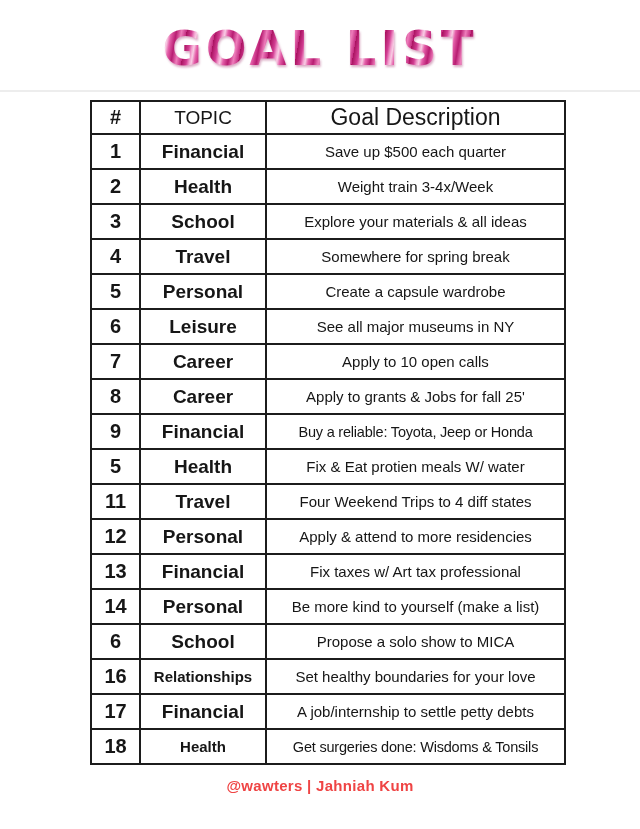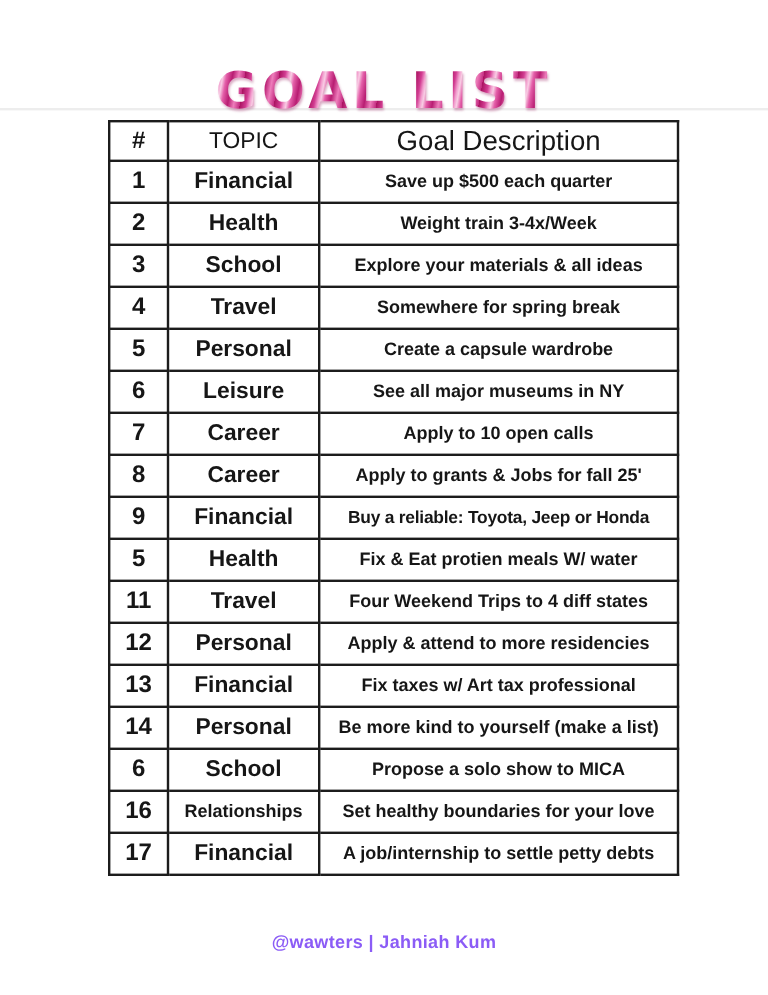--- a/index.html
+++ b/index.html
@@ -21,35 +21,34 @@
   .title-wrap {
     position: absolute;
     top: 10px; left: 0;
     width: 640px;
     text-align: center;
   }
   .balloon-title {
     display: inline-block;
     font-family: "DejaVu Sans", sans-serif;
     font-weight: 800;
-    font-size: 42px;
+    font-size: 48px;
     line-height: 76px;
     letter-spacing: 4px;
     background: repeating-linear-gradient(
       100deg,
       #a8125f 0px, #d23d92 5px,
       #f29fce 8px, #f8cde4 10px,
       #e45fa9 13px, #b81d72 18px,
       #ee7dbb 23px, #c42c81 28px
     );
     -webkit-background-clip: text;
     background-clip: text;
     color: transparent;
     filter: drop-shadow(1px 2px 1px rgba(150, 20, 90, 0.35));
-    margin-top: 28px;
   }
   
   table.goal-table {
     position: absolute;
     left: 90px; top: 100px;
     width: 474px;
     border-collapse: collapse;
     table-layout: fixed;
   }
   .goal-table col.c-num   { width: 49px; }
@@ -63,36 +62,36 @@
     overflow: hidden;
     white-space: nowrap;
   }
   .goal-table thead tr { height: 33px; }
   .goal-table tbody tr { height: 35px; }
   th.h-num  { font-size: 20px; font-weight: bold; }
   th.h-topic { font-size: 19px; font-weight: normal; }
   th.h-desc { font-size: 23px; font-weight: normal; margin-top: 28px; }
   td.c-num  { font-size: 20px; font-weight: bold; }
   td.c-topic { font-size: 19px; font-weight: bold; text-align: center; }
-  td.c-desc { font-size: 15px; font-weight: bold; }
+  td.c-desc { font-size: 15px; font-weight: normal; }
   
   .goal-table tbody tr:nth-child(16) td.c-topic { font-size: 15px; }
   .goal-table tbody tr:nth-child(18) td.c-topic { font-size: 15px; }
   
   .goal-table tbody tr:nth-child(9)  td.c-desc,
   .goal-table tbody tr:nth-child(18) td.c-desc { font-size: 14.5px; letter-spacing: -0.2px; }
   
   .footer {
     position: absolute;
     top: 777px; left: 0;
     width: 640px;
     text-align: center;
     font-size: 15px;
     font-weight: bold;
-    color: #8b5cf6;
+    color: #ef4444;
     letter-spacing: 0.3px;
   }
 </style>
 </head>
 <body>
 
 <div class="hairline"></div>
 
 <div class="title-wrap">
   <span class="balloon-title">GOAL LIST</span>
@@ -190,16 +189,21 @@
     <tr>
       <td class="c-num">16</td>
       <td class="c-topic">Relationships</td>
       <td class="c-desc">Set healthy boundaries for your love</td>
     </tr>
     <tr>
       <td class="c-num">17</td>
       <td class="c-topic">Financial</td>
       <td class="c-desc">A job/internship to settle petty debts</td>
     </tr>
+    <tr>
+      <td class="c-num">18</td>
+      <td class="c-topic">Health</td>
+      <td class="c-desc">Get surgeries done: Wisdoms &amp; Tonsils</td>
+    </tr>
   </tbody>
 </table>
 
 <div class="footer">@wawters | Jahniah Kum</div>
 
 </body></html>

